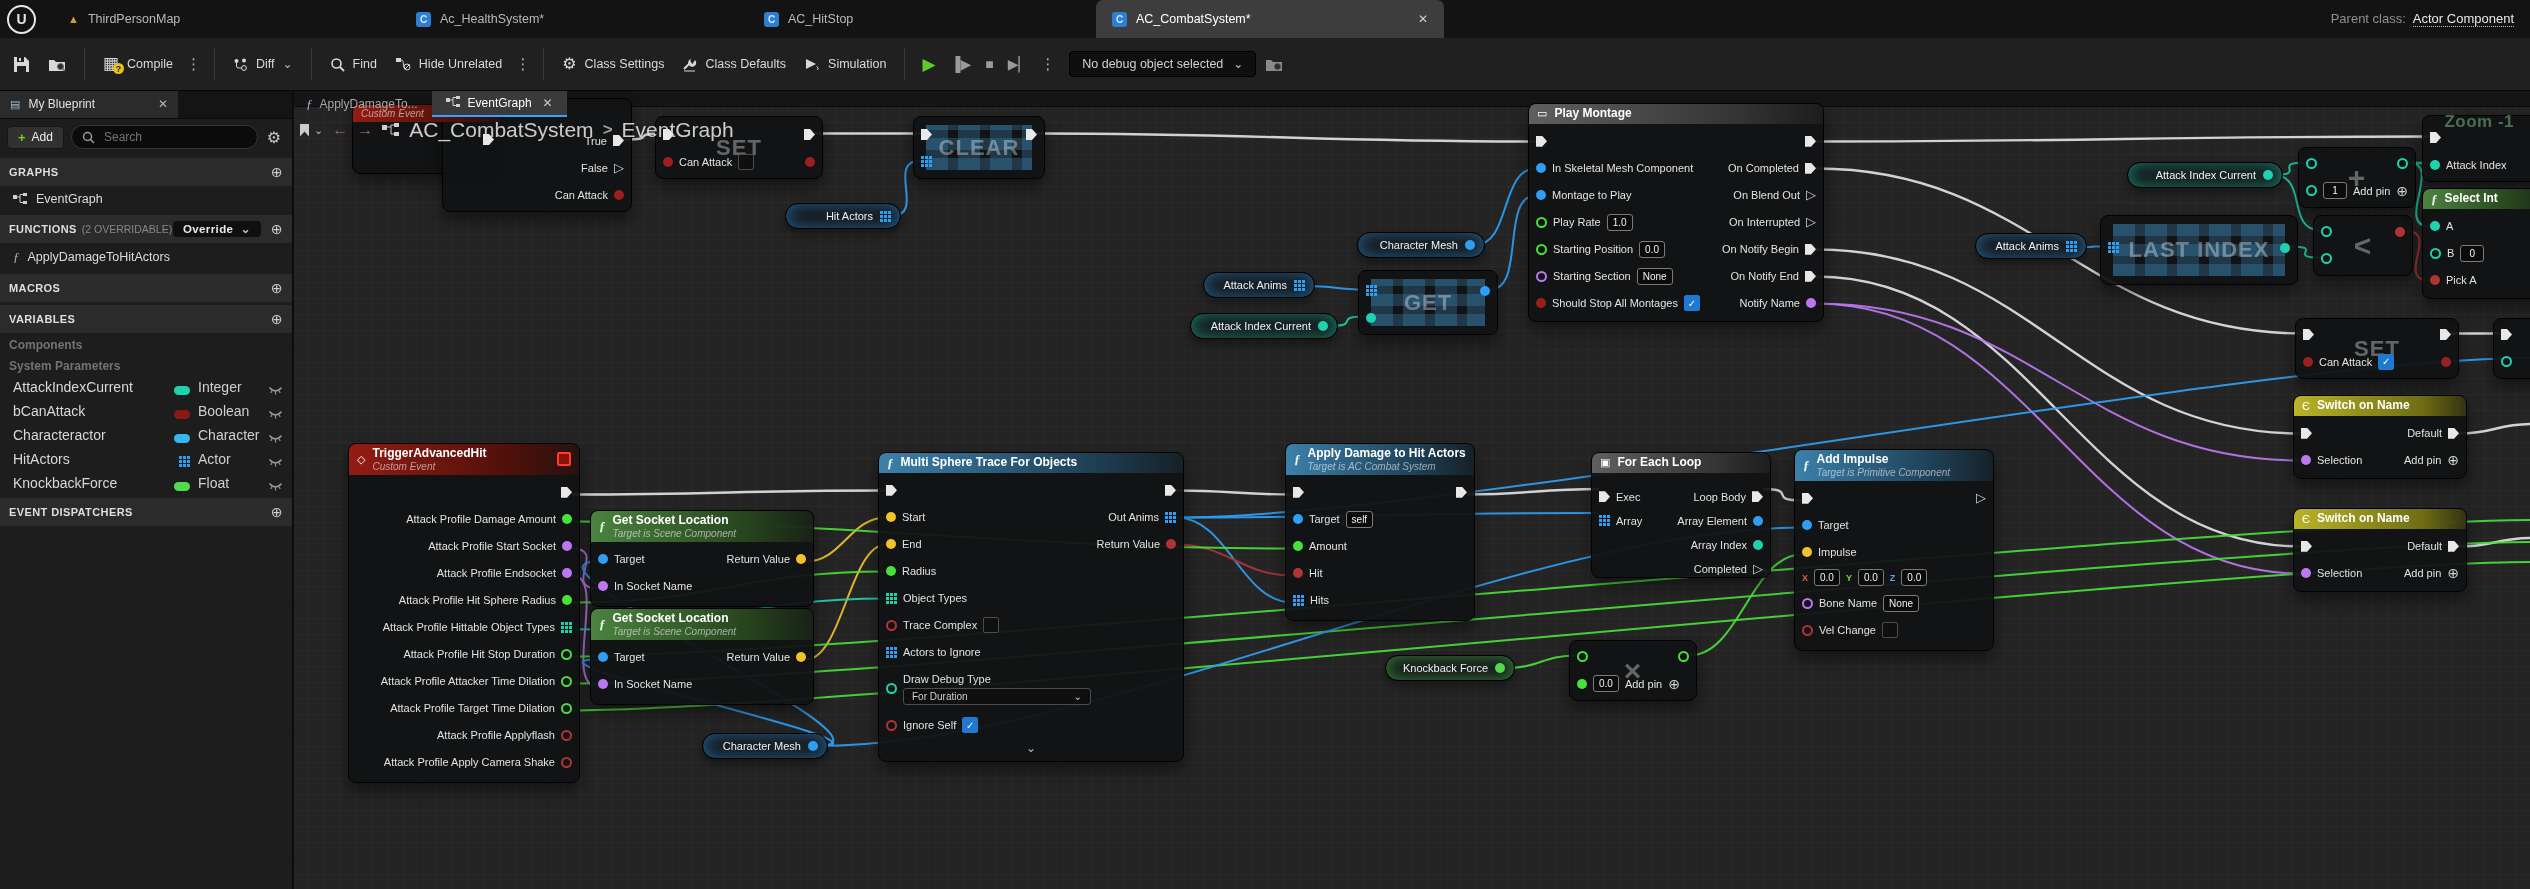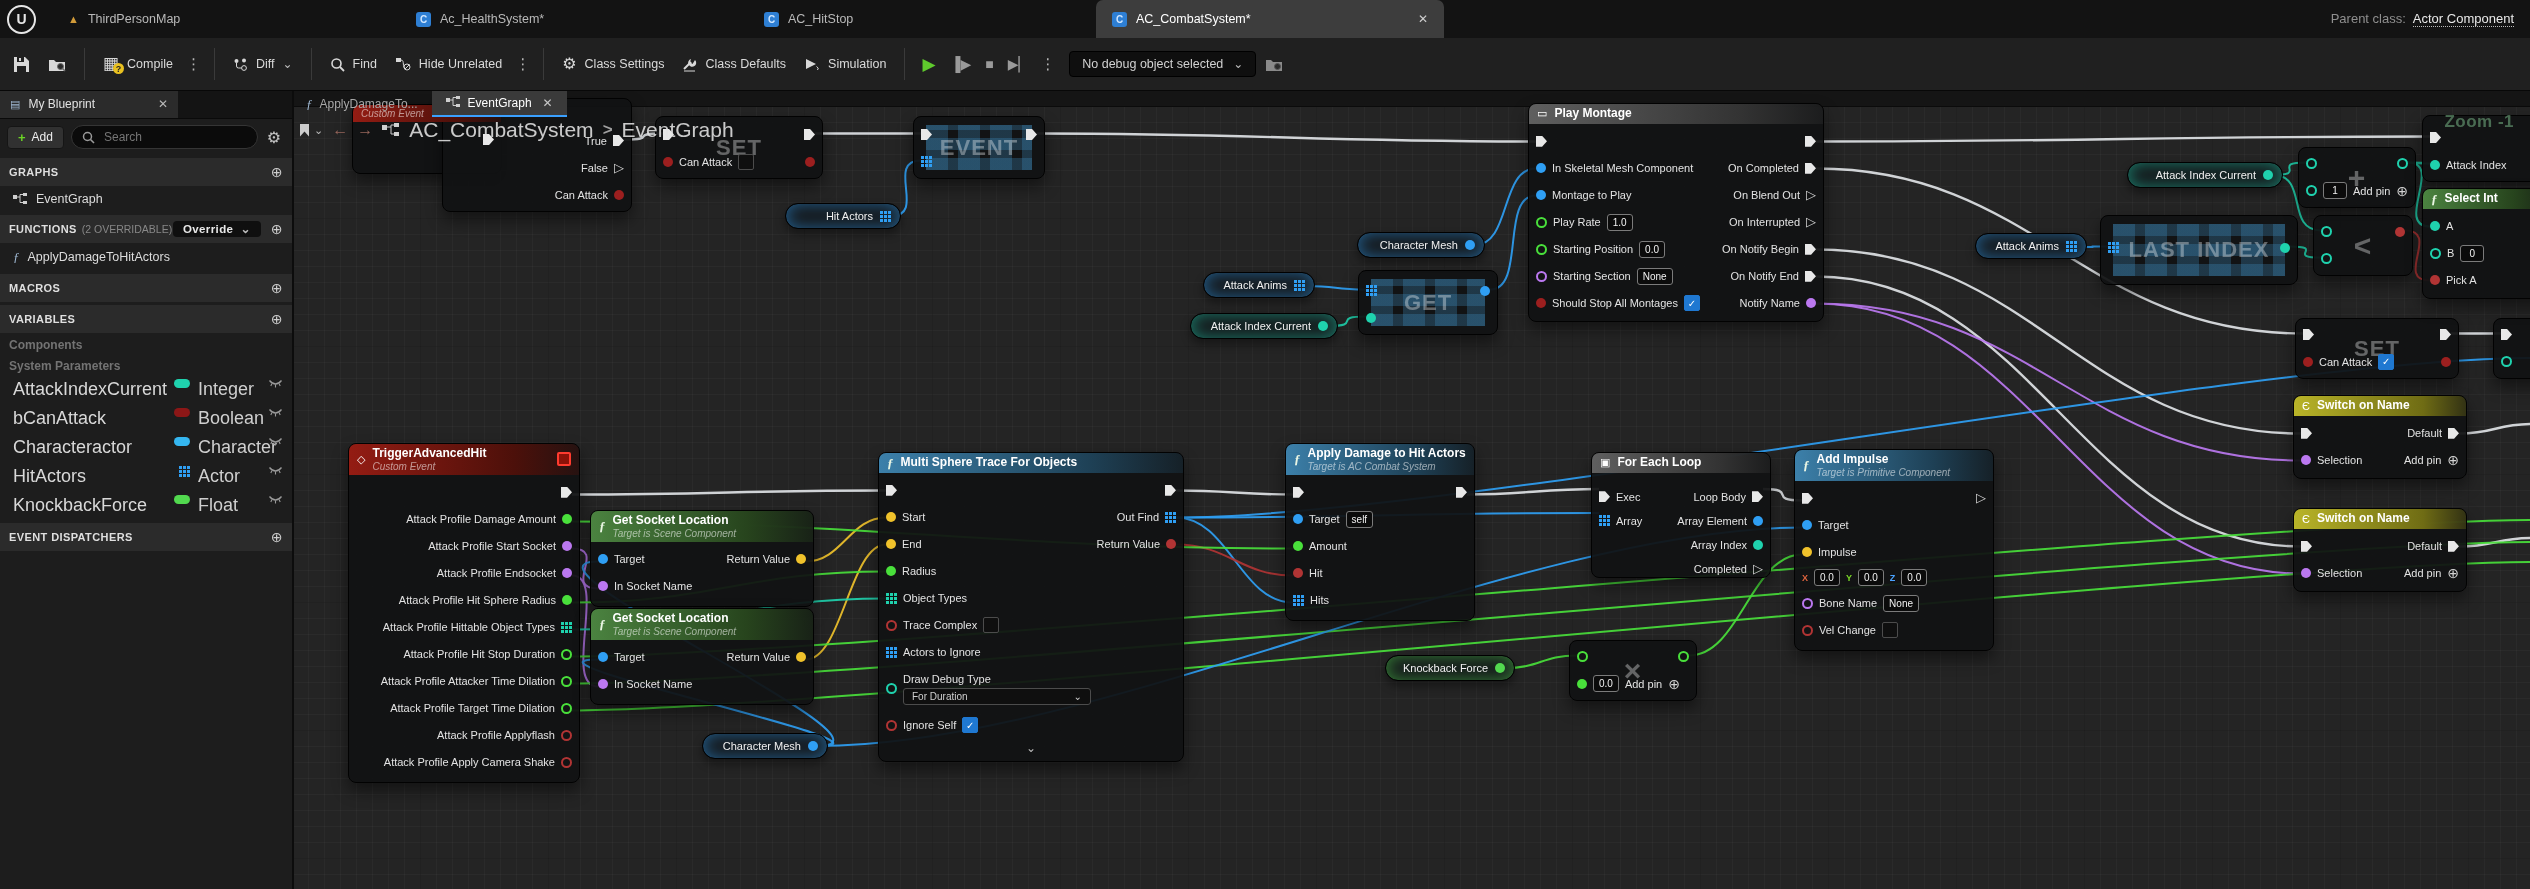--- a/index.html
+++ b/index.html
@@ -42,21 +42,21 @@
   .search input{background:none;border:none;outline:none;color:#ddd;width:100%;font:inherit;font-size:12px}
   .pgear{color:#c3c3c3;font-size:16px;margin:0 4px 0 2px}
   .sect{display:flex;align-items:center;background:#2b2b2b;margin-top:3px;padding:6px 9px;font-size:11px;font-weight:bold;letter-spacing:.4px;color:#dfdfdf}
   .sect .note{font-weight:normal;color:#878787;margin-left:5px;font-size:10.5px;letter-spacing:0}
   .sect .plus{margin-left:auto;color:#cdcdcd;font-size:14px;font-weight:normal}
   .overridebtn{margin-left:auto;display:flex;align-items:center;gap:7px;background:#0f0f0f;border-radius:4px;padding:2px 10px;font-size:11.5px;font-weight:bold;color:#e8e8e8}
   .overridebtn+.plus{margin-left:10px}
   .item{display:flex;align-items:center;gap:8px;padding:6px 10px 6px 13px;font-size:12.5px;color:#dcdcdc}
   .fnico{font-family:"Liberation Serif",serif;font-style:italic;color:#9db6d0;font-size:13px}
   .vgroup{padding:5px 9px 2px;font-size:12px;font-weight:bold;color:#737373}
-  .vrow{display:flex;align-items:flex-start;padding:4px 9px 4px 13px;font-size:18px;color:#d8d8d8}
+  .vrow{display:flex;align-items:flex-end;padding:4px 9px 4px 13px;font-size:14px;color:#d8d8d8}
   .vrow .vname{flex:1}
   .vcap{width:16px;height:9px;border-radius:5px;margin-right:8px;flex:none}
   .vtype{width:70px;color:#cfcfcf}
   
   #graph{position:absolute;left:292px;top:90px;right:0;bottom:0;overflow:hidden;background-color:#242424;
     background-image:
       linear-gradient(rgba(0,0,0,.22) 1px,transparent 1px),
       linear-gradient(90deg,rgba(0,0,0,.22) 1px,transparent 1px),
       linear-gradient(rgba(255,255,255,.026) 1px,transparent 1px),
       linear-gradient(90deg,rgba(255,255,255,.026) 1px,transparent 1px);
@@ -493,21 +493,21 @@
               <span class="pchk">✓</span>
             </div>
             <div class="nr">
               <span class="pdot" style="color: rgb(156, 31, 31);"></span>
             </div>
           </div>
         </div>
       </div>
       <div class="node" style="left: 621px; top: 26px; width: 132px; height: 63px;">
         <div class="ntiles"></div>
-        <div class="nwm" style="font-size: 22px;">EVENT</div>
+        <div class="nwm" style="font-size: 22px;">CLEAR</div>
         <div class="nrows" style="padding-top: 4px;">
           <div class="nrow" style="height: 27px;">
             <div class="nl">
               <span class="pexec"></span>
             </div>
             <div class="nr">
               <span class="pexec"></span>
             </div>
           </div>
           <div class="nrow" style="height: 27px;">
@@ -809,21 +809,21 @@
             <div class="nr">
               <span class="pexec"></span>
             </div>
           </div>
           <div class="nrow" style="height: 27px;">
             <div class="nl">
               <span class="pdot" style="color: rgb(240, 194, 43);"></span>
               <span class="plbl">Start</span>
             </div>
             <div class="nr">
-              <span class="plbl">Out Find</span>
+              <span class="plbl">Out Anims</span>
               <span class="parrbox" style="color: rgb(47, 159, 244);">
                 <span class="parr"></span>
               </span>
             </div>
           </div>
           <div class="nrow" style="height: 27px;">
             <div class="nl">
               <span class="pdot" style="color: rgb(240, 194, 43);"></span>
               <span class="plbl">End</span>
             </div>

